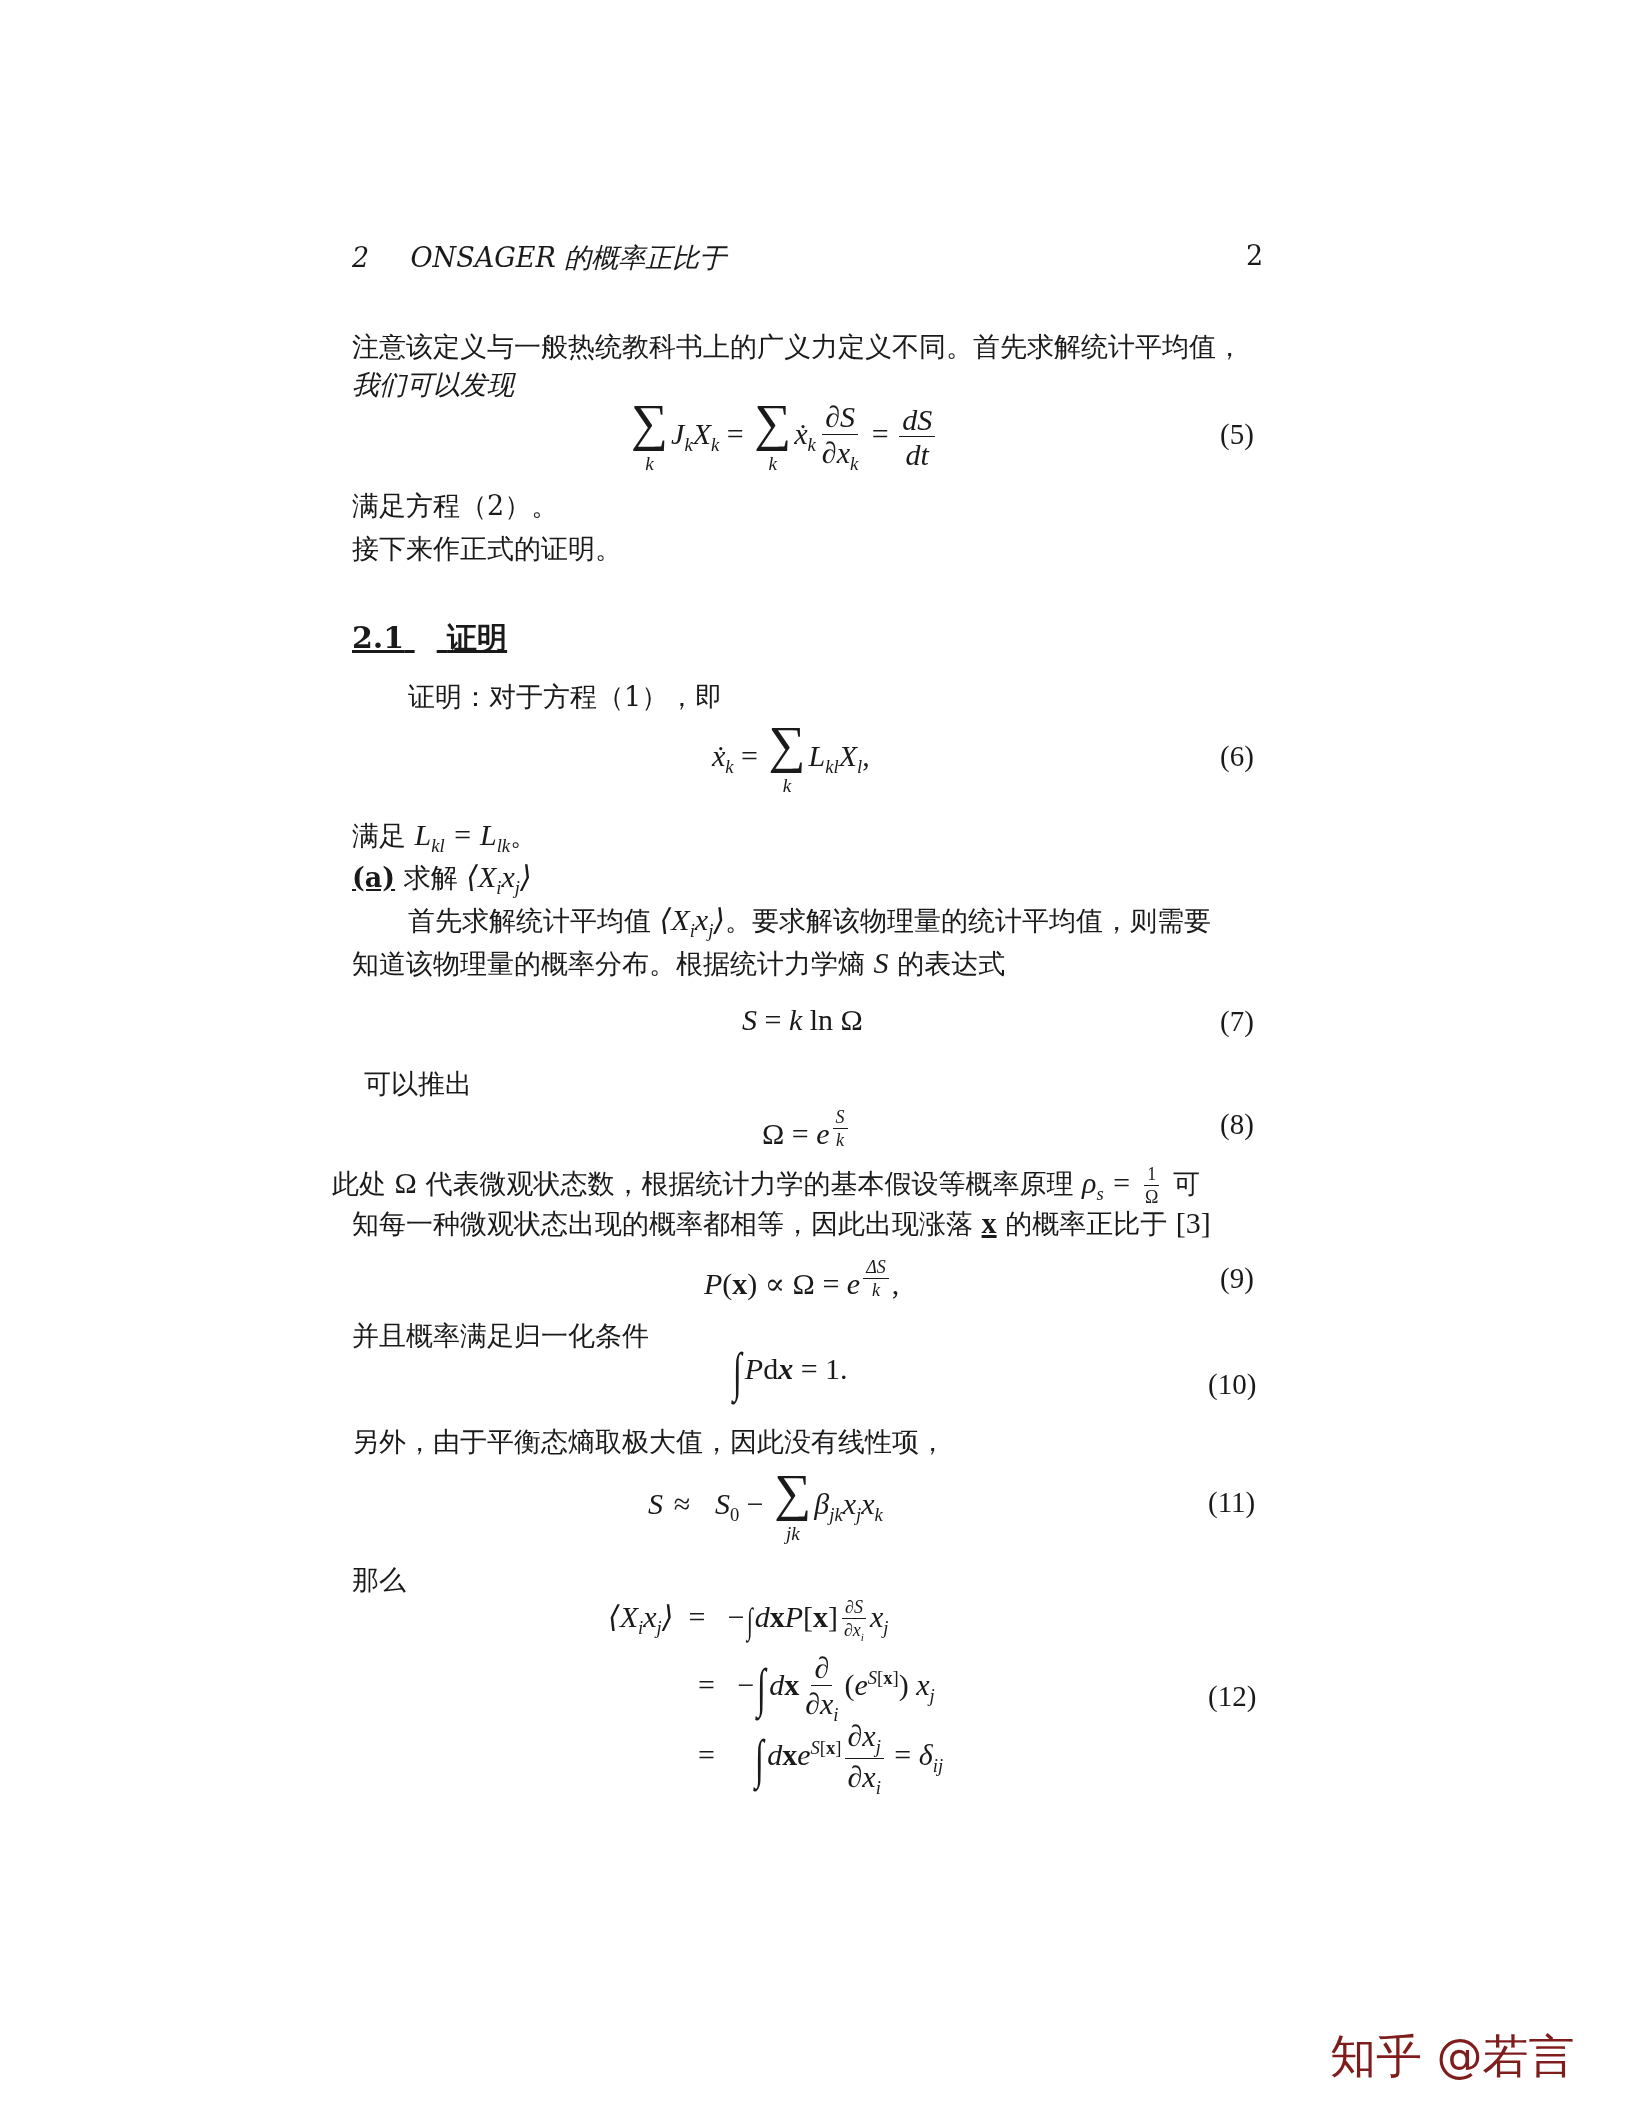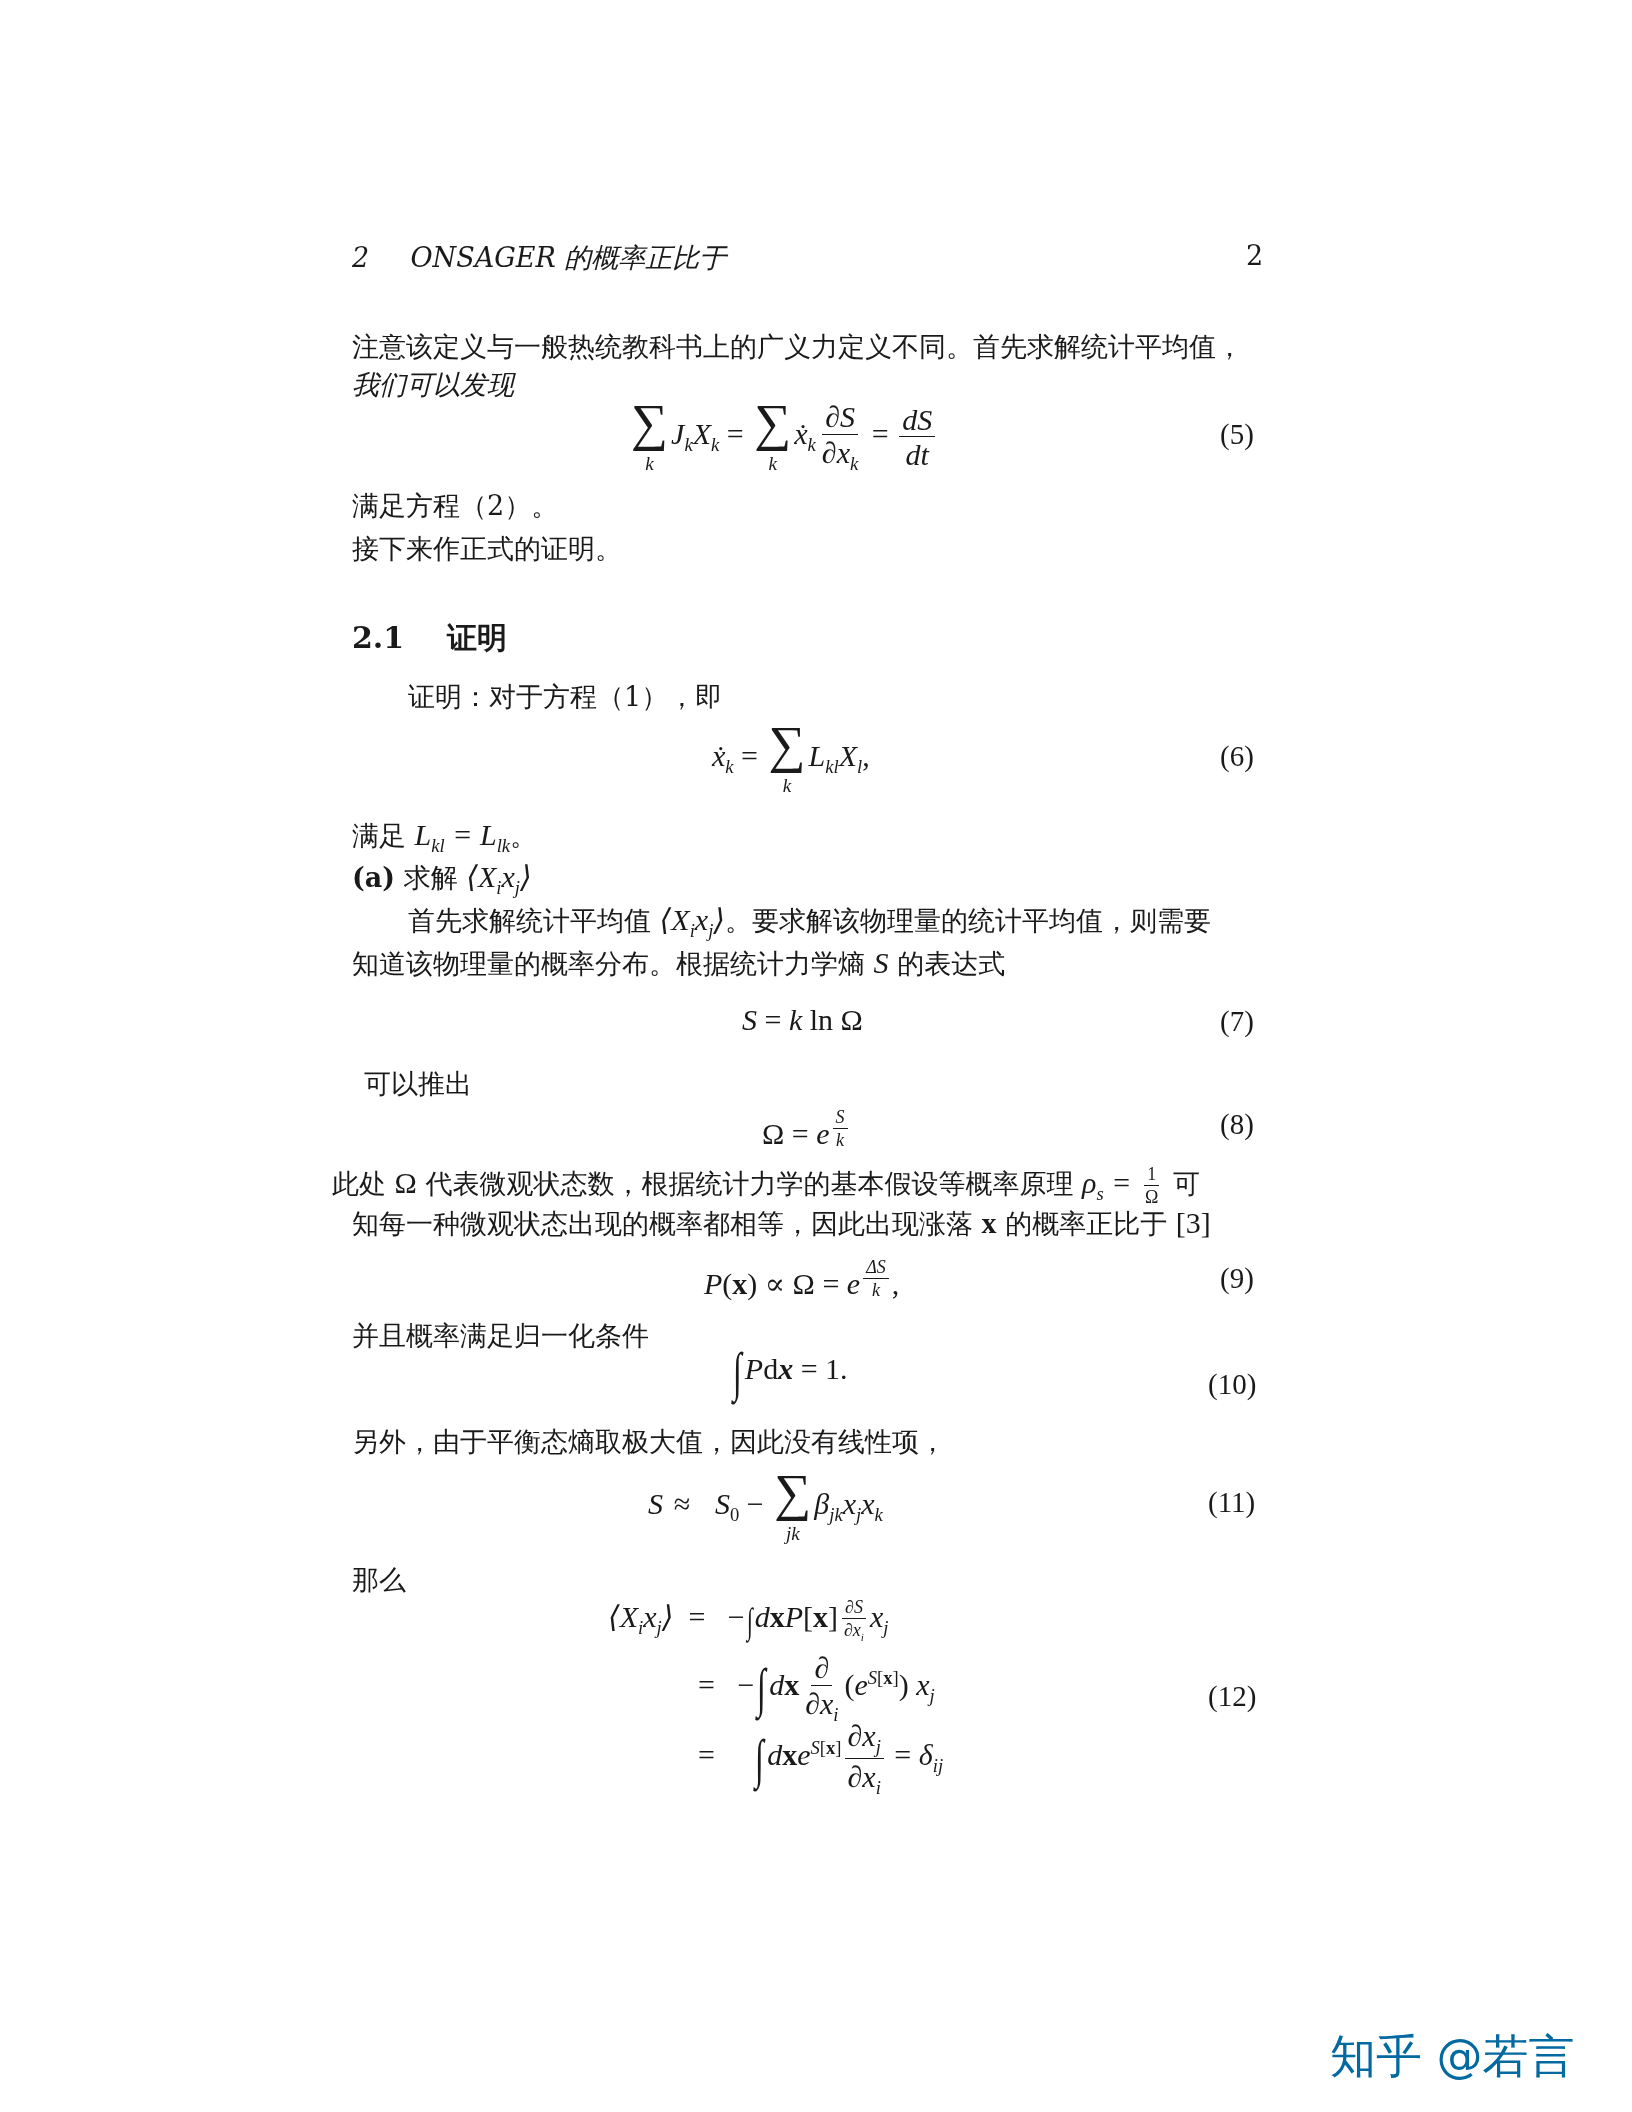--- a/index.html
+++ b/index.html
@@ -5,31 +5,31 @@
   html, body { margin:0; padding:0; background:#ffffff; }
   body { width:1632px; height:2112px; position:relative; overflow:hidden;
          font-family:"DejaVu Serif","Liberation Serif",serif; color:#1a1a1a; }
   .abs { position:absolute; white-space:nowrap; }
   .txt { font-size:27px; line-height:1; }
   .hdr { font-size:27px; font-style:italic; }
   .m { font-family:"Liberation Serif","DejaVu Serif",serif; font-size:30px; }
   .mi { font-style:italic; }
   .eqno { font-family:"Liberation Serif","DejaVu Serif",serif; font-size:29px; }
   sub, sup { font-size:62%; }
-  .bold { font-weight:bold; }
+  .bold { font-weight:bold;text-decoration:underline; }
   .frac { display:inline-flex; flex-direction:column; align-items:center; vertical-align:middle; margin:0 3px; }
   .frac .num { border-bottom:1.6px solid #1a1a1a; padding:0 3px 1px 3px; line-height:1.05; }
   .frac .den { padding:2px 3px 0 3px; line-height:1.05; }
   .frac.small { font-size:62%; }
   .sum { display:inline-flex; flex-direction:column; align-items:center; vertical-align:middle; margin:0 3px; }
   .sum .sig { font-size:52px; line-height:0.9; }
   .sum .lim { font-size:19px; font-style:italic; margin-top:6px; }
   .int { font-size:54px; font-style:normal; vertical-align:middle; transform:scaleX(0.6); display:inline-block; line-height:1; }
   .int.small { font-size:36px; }
-  .watermark { color:#0369a1; font-family:"DejaVu Sans","Liberation Sans",sans-serif; font-size:46px; }
+  .watermark { color:#7f1d1d; font-family:"DejaVu Sans","Liberation Sans",sans-serif; font-size:46px; }
 </style>
 </head>
 <body>
 
 <div class="abs hdr" style="left:352px; top:240px;">
   <span>2</span>
   <span style="display:inline-block;width:24px"></span>
   <span>ONSAGER 的概率正比于</span>
 </div>
 <div class="abs hdr" style="left:1246px; top:240px; font-style:normal;">2</div>

